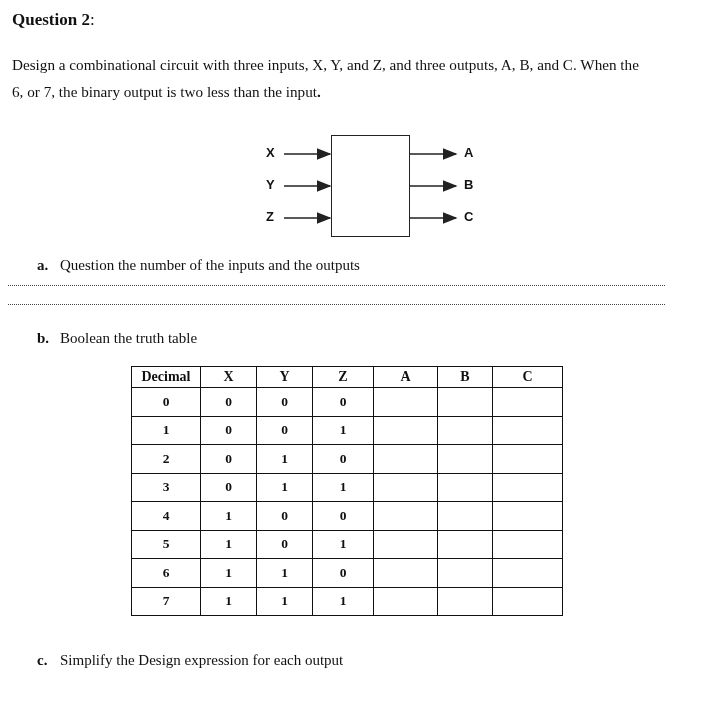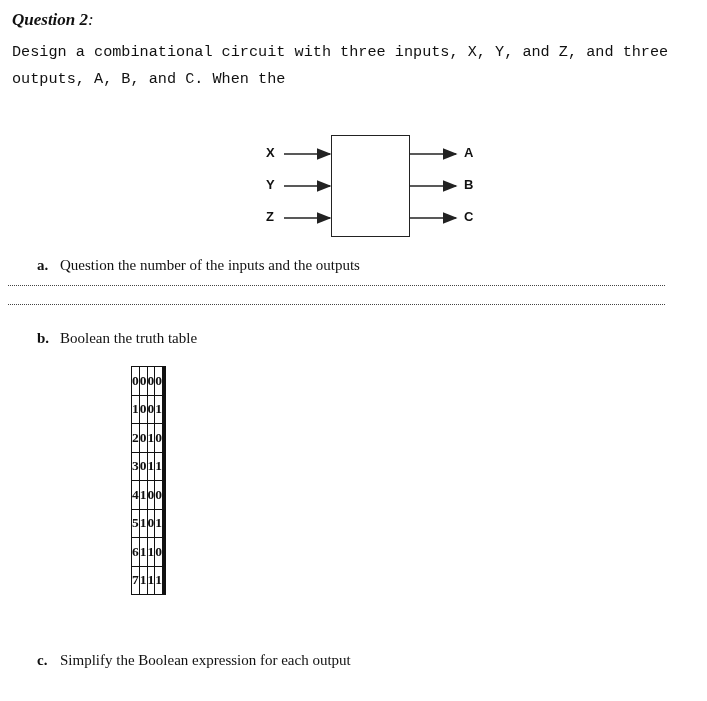--- a/index.html
+++ b/index.html
@@ -1,38 +1,39 @@
 <!DOCTYPE html>
 <html><head>
 <meta charset="utf-8">
 <style>
   html, body { margin: 0; padding: 0; background: #ffffff; }
   body { width: 707px; height: 701px; position: relative; overflow: hidden; color: #111; font-family: "Liberation Serif", serif; }
-  .q-title { position: absolute; left: 12px; top: 10px; font-size: 17px; font-weight: bold; font-style: italic; }
+  .q-title { position: absolute; left: 12px; top: 10px; font-size: 17px; font-weight: bold; }
   .q-title .colon { font-weight: normal; }
-  .para { position: absolute; left: 12px; top: 39px; width: 680px; font-size: 15.2px; line-height: 27px; font-family: Liberation Mono, monospace; }
+  .para { position: absolute; left: 12px; top: 51px; width: 680px; font-size: 15.2px; line-height: 27px; }
   .para .b { font-weight: bold; }
   .diagram { position: absolute; left: 240px; top: 130px; width: 260px; height: 120px; }
   .diagram .box { position: absolute; left: 91px; top: 5px; width: 79px; height: 102px; border: 1.5px solid #222; box-sizing: border-box; }
   .lbl { position: absolute; font-family: "Liberation Sans", sans-serif; font-weight: bold; font-size: 13px; }
   .sub { position: absolute; left: 37px; font-size: 15px; }
   .sub .letter { font-weight: bold; display: inline-block; width: 23px; }
   .dots { position: absolute; left: 8px; width: 657px; border-top: 1.6px dotted #444; height: 0; }
   table.tt { position: absolute; left: 131px; top: 366px; border-collapse: collapse; font-family: "Liberation Serif", serif; font-weight: bold; font-size: 13.5px; }
   table.tt td, table.tt th { border: 1px solid #111; text-align: center; padding: 0; height: 27px; }
   table.tt th { height: 20px; font-size: 14px; }
   table.tt tr.r { height: 28.5px; }
 </style>
 </head>
 <body>
 
 <div class="q-title"><span>Question 2</span><span class="colon">:</span></div>
 
 <div class="para">
   <div>Design a combinational circuit with three inputs, X, Y, and Z, and three outputs, A, B, and C. When the</div>
+  <div><span>6, or 7, the binary output is two less than the input</span><span class="b">.</span></div>
 </div>
 
 <div class="diagram">
   <svg width="260" height="120" style="position:absolute;left:0;top:0">
     <defs>
       <marker id="ah" markerWidth="10" markerHeight="8" refX="9" refY="4" orient="auto">
         <path d="M0,0 L10,4 L0,8 z" fill="#222"></path>
       </marker>
     </defs>
     <line x1="44" y1="24" x2="90" y2="24" stroke="#222" stroke-width="1.5" marker-end="url(#ah)"></line>
@@ -52,20 +53,29 @@
 </div>
 
 <div class="sub" style="top:257px"><span class="letter">a.</span><span>Question the number of the inputs and the outputs</span></div>
 <div class="dots" style="top:285px"></div>
 <div class="dots" style="top:304px"></div>
 
 <div class="sub" style="top:330px"><span class="letter">b.</span><span>Boolean the truth table</span></div>
 
 <table class="tt">
   <tbody>
+      <tr>
+    <th style="width:68px">Decimal</th>
+    <th style="width:55px">X</th>
+    <th style="width:55px">Y</th>
+    <th style="width:60px">Z</th>
+    <th style="width:63px">A</th>
+    <th style="width:54px">B</th>
+    <th style="width:69px">C</th>
+  </tr>
   <tr class="r">
     <td>0</td>
         <td>0</td>
         <td>0</td>
         <td>0</td>
         <td></td>
         <td></td>
         <td></td>
   </tr>
   <tr class="r">
@@ -127,13 +137,13 @@
         <td>1</td>
         <td>1</td>
         <td>1</td>
         <td></td>
         <td></td>
         <td></td>
   </tr>
 </tbody>
   </table>
 
-<div class="sub" style="top:652px"><span class="letter">c.</span><span>Simplify the Boolean expression for each output</span></div>
+<div class="sub" style="top:652px"><span class="letter">c.</span><span>Simplify the Design expression for each output</span></div>
 
 </body></html>

